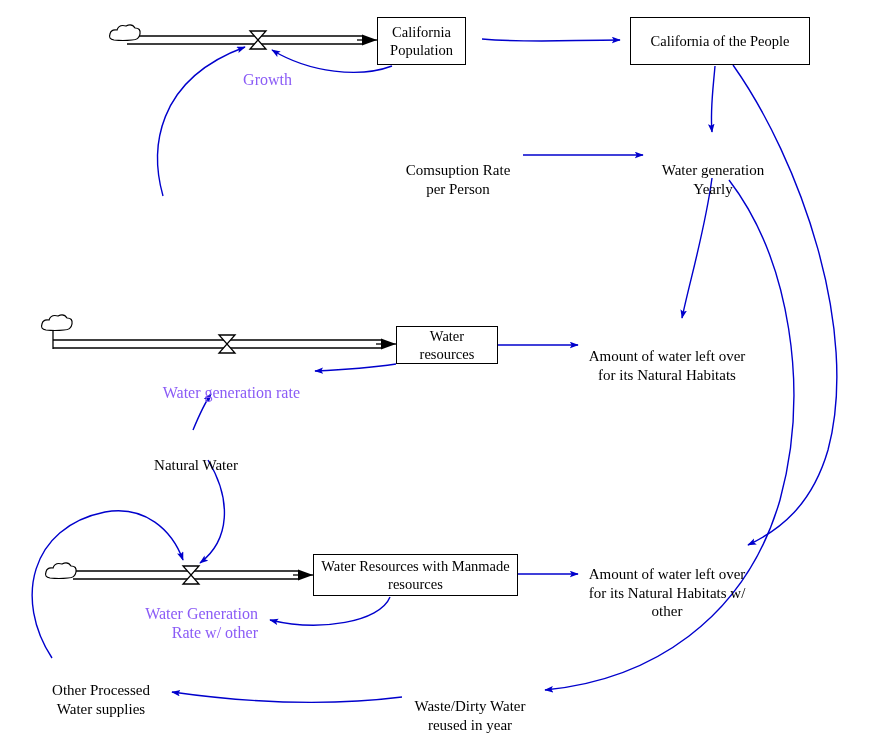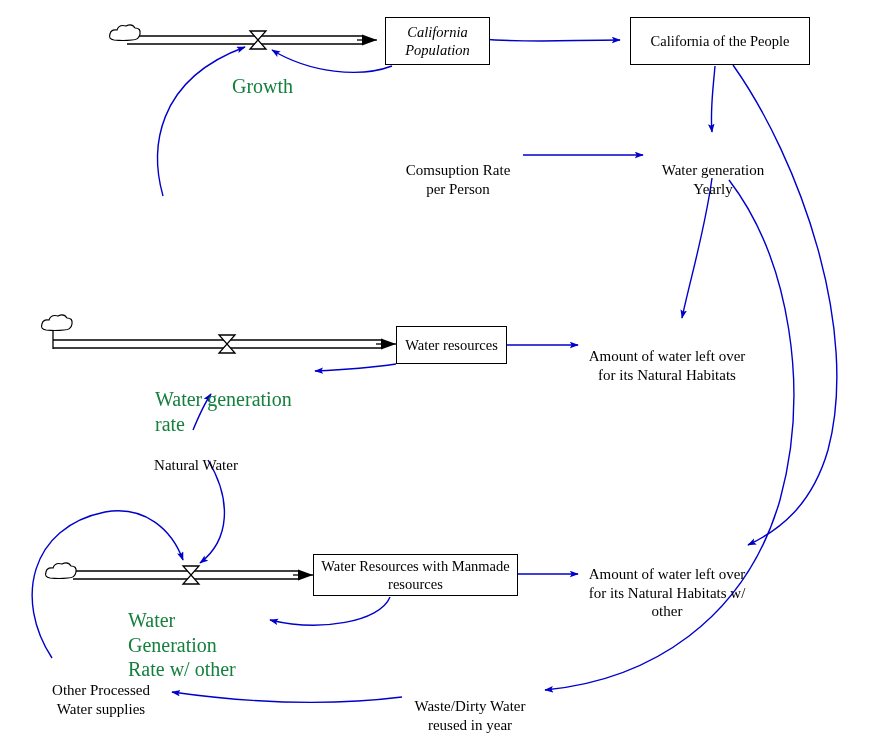--- a/index.html
+++ b/index.html
@@ -39,23 +39,23 @@
     position: absolute;
     color: #000000;
     text-align: center;
     font-size: 15px;
     line-height: 1.22;
     white-space: pre-line;
     background: transparent;
   }
   .valve-label {
     position: absolute;
-    color: #15803d;
-    text-align: left;
-    font-size: 20px;
+    color: #8b5cf6;
+    text-align: right;
+    font-size: 16px;
     line-height: 1.22;
     white-space: pre-line;
   }
 </style>
 </head>
 <body>
 
 <div id="canvas">
 
   <svg id="wires" viewBox="0 0 882 744">
@@ -133,30 +133,30 @@
 
     <path d="M52,658 C14,600 30,527 105,512 C145,505 172,530 183,560" fill="none" stroke="#0000cc" stroke-width="1.4" marker-end="url(#ah-blue)"></path>
 
     <path d="M390,597 C380,622 320,632 270,620" fill="none" stroke="#0000cc" stroke-width="1.4" marker-end="url(#ah-blue)"></path>
 
     <path d="M518,574 L578,574" fill="none" stroke="#0000cc" stroke-width="1.4" marker-end="url(#ah-blue)"></path>
 
     <path d="M402,697 C330,706 250,703 172,692" fill="none" stroke="#0000cc" stroke-width="1.4" marker-end="url(#ah-blue)"></path>
   </svg>
 
-  <div class="stock" style="left:385px; top:17px; width:105px; height:48px;font-style:italic;">
+  <div class="stock" style="left:377px; top:17px; width:89px; height:48px;">
     <span style="white-space:pre-line">California
 Population</span>
   </div>
 
   <div class="stock" style="left:630px; top:17px; width:180px; height:48px;">
     <span style="white-space:pre-line">California of the People</span>
   </div>
 
-  <div class="stock" style="left:396px; top:326px; width:111px; height:38px;align-items:center;">
+  <div class="stock" style="left:396px; top:326px; width:102px; height:38px;align-items:center;">
     <span style="white-space:pre-line">Water resources</span>
   </div>
 
   <div class="stock" style="left:313px; top:554px; width:205px; height:42px;">
     <span style="white-space:pre-line">Water Resources with Manmade
 resources</span>
   </div>
 
   <div class="valve-label" style="left:232px; top:50px; width:60px;">
     <span>Growth</span>

